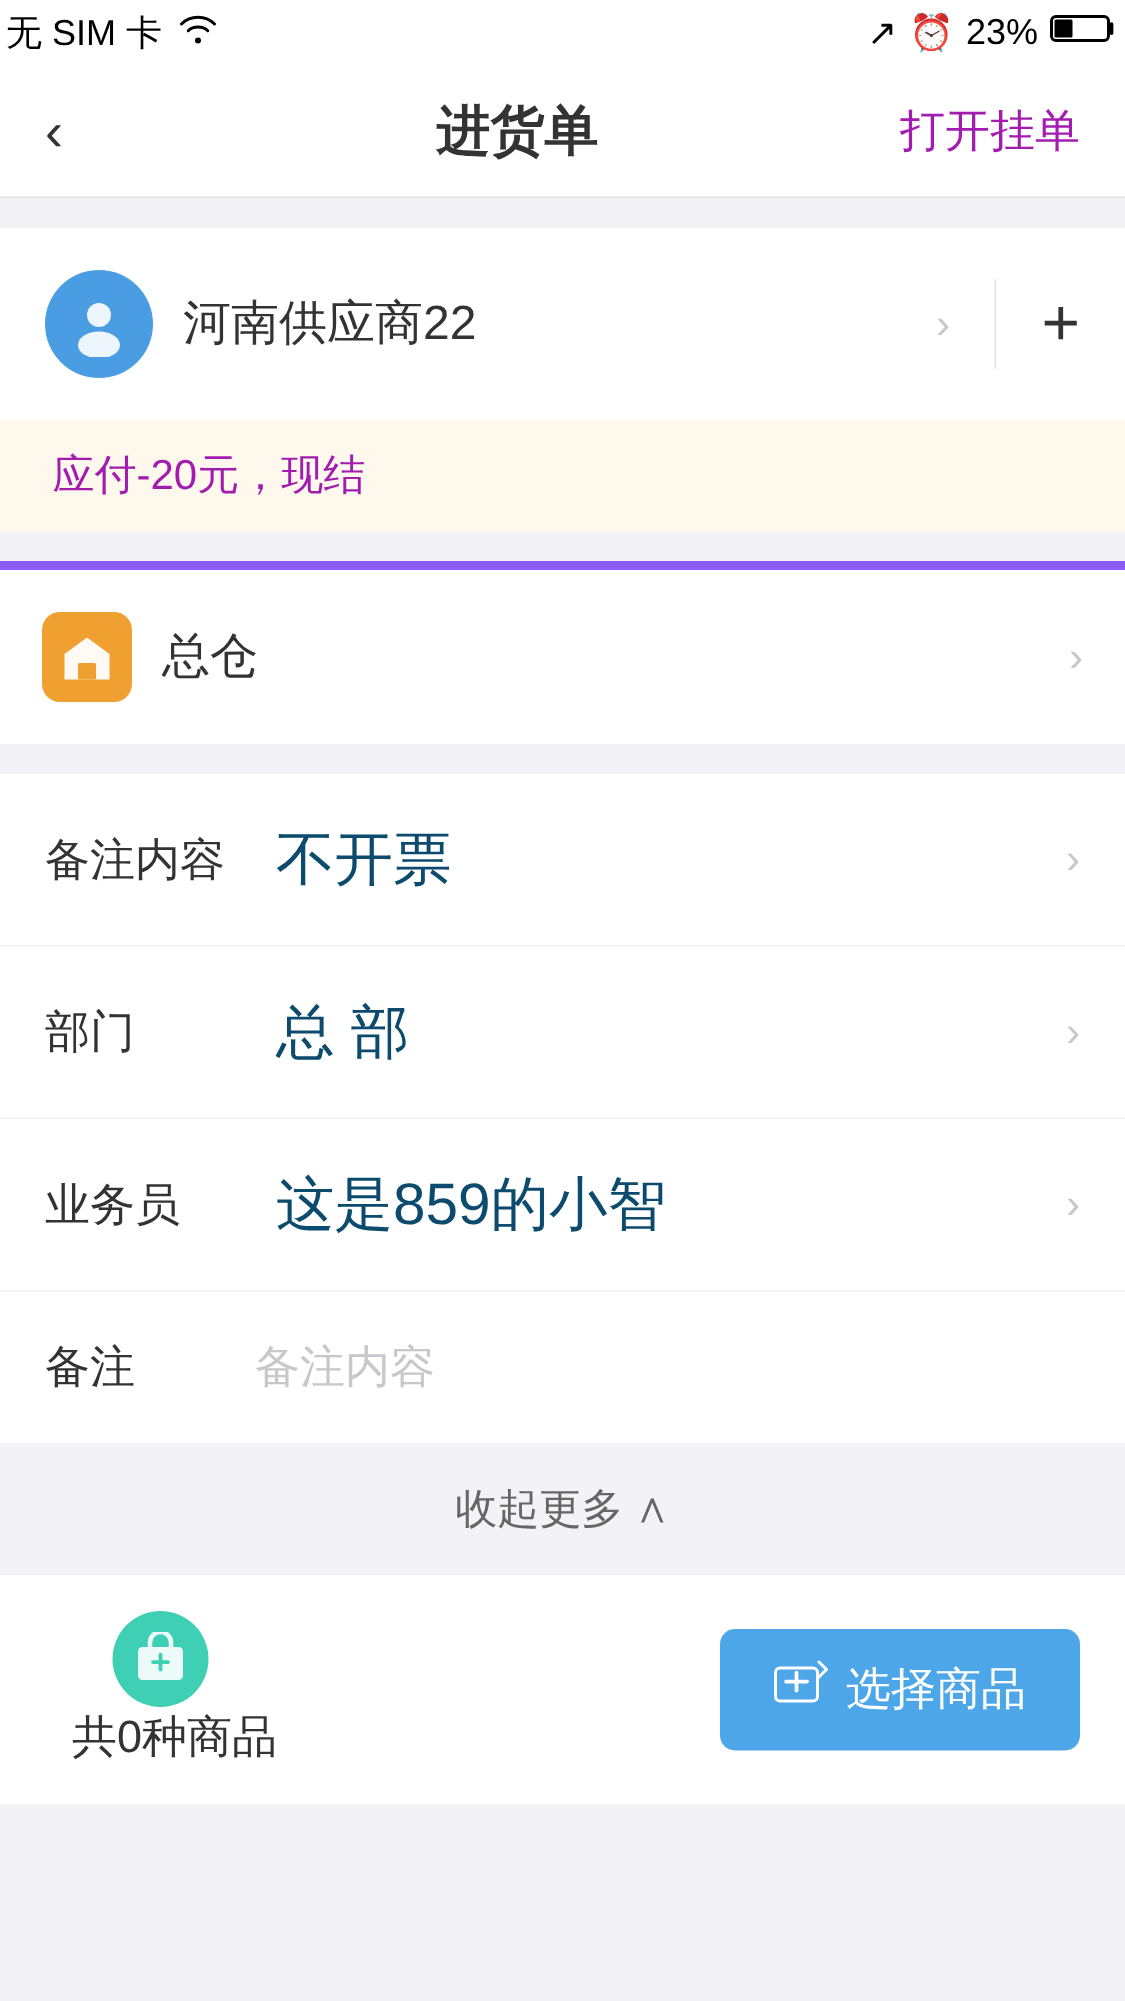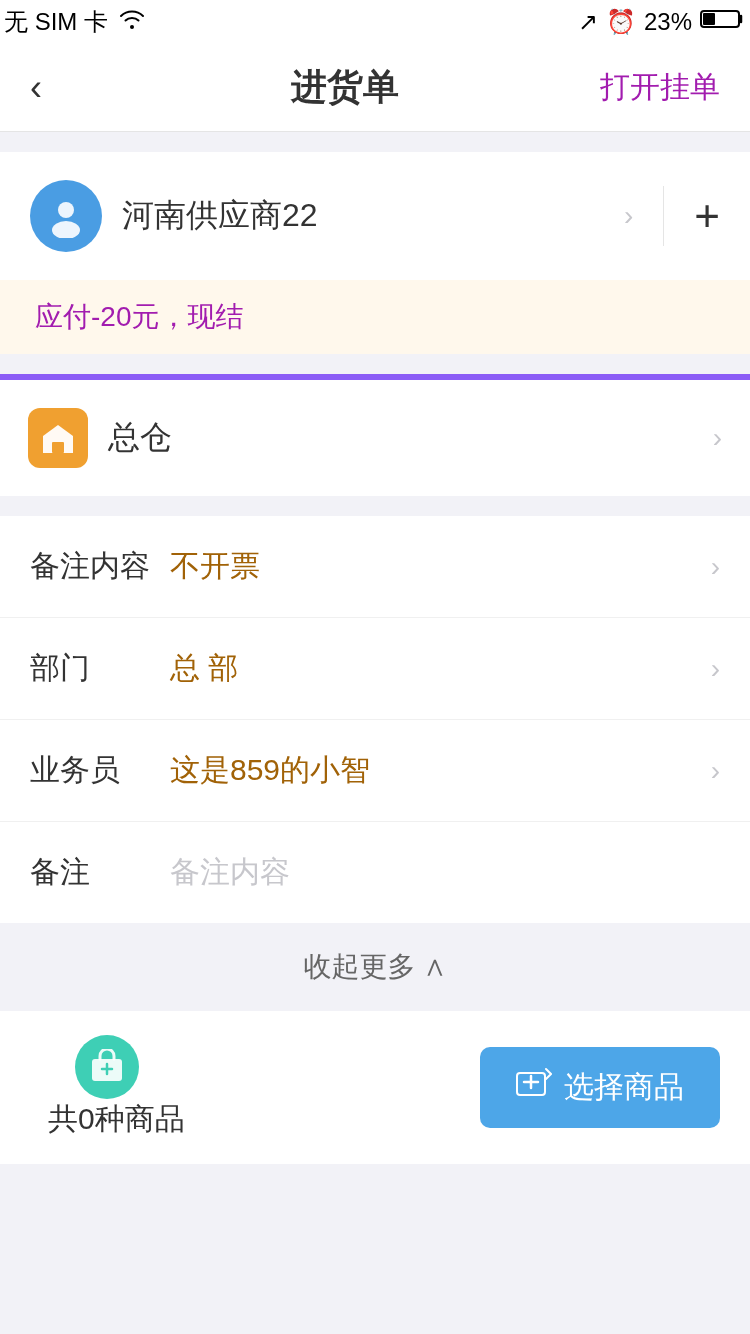--- a/index.html
+++ b/index.html
@@ -170,23 +170,23 @@
       border-bottom: none;
     }
     .form-label {
       font-size: 30px;
       color: #333;
       width: 130px;
       flex-shrink: 0;
     }
     .form-value {
       flex: 1;
-      font-size: 30px;
-      color: #a16207;
-      margin-left: 10px;
+      font-size: 39px;
+      color: #0c4a6e;
+      margin-left: 24px;
     }
     .form-placeholder {
       flex: 1;
       font-size: 30px;
       color: #c7c7cc;
       margin-left: 10px;
     }
 
     
     .collapse-row {

